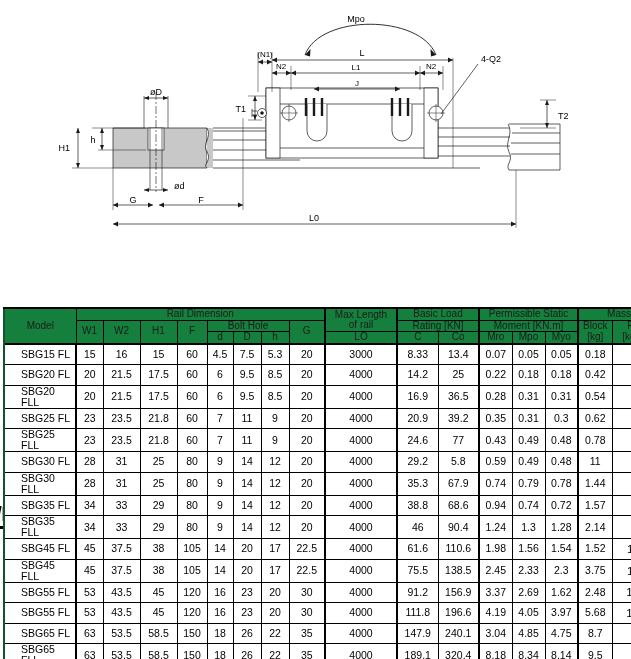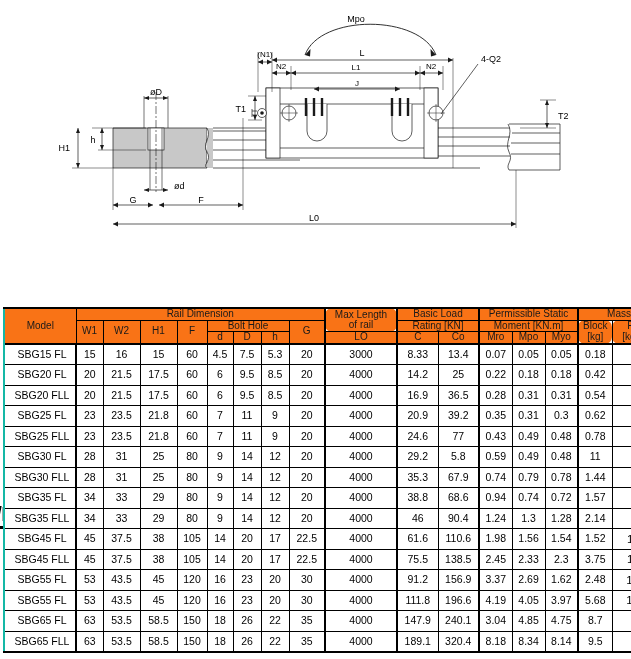--- a/index.html
+++ b/index.html
@@ -52,46 +52,46 @@
   }
   table.spec th, table.spec td{
     border:1px solid #000;
     text-align:center;
     vertical-align:middle;
     padding:0;
     line-height:1.05;
     background:#fff;
   }
   table.spec thead th{
-    background:#f97316;
+    background:#15803d;
     font-weight:normal;
     font-size:10px;
     color:#1a1a1a;
   }
   table.spec thead th.thick-r{border-right:2px solid #000;}
   table.spec tbody td{height:19.5px;font-size:10.5px;}
   table.spec tbody td.model{
-    text-align:center;
-    padding-left:4px;
+    text-align:left;
+    padding-left:16px;
     font-size:10.5px;
     border-right:2px solid #000;
   }
   table.spec tbody td.grp-end{border-right:2px solid #000;}
   table.spec tbody td.rail-mass{
     text-align:right;
     padding-right:4px;
     font-size:11.5px;
   }
   table.spec tbody tr:first-child td{border-top:2px solid #000;}
   table.spec thead tr:first-child th{border-top:2px solid #000;}
   table.spec tbody tr:last-child td{border-bottom:2px solid #000;border-radius:9px;}
-  table.spec th.edge-l, table.spec td.edge-l{border-left:2px solid #14b8a6;}
+  table.spec th.edge-l, table.spec td.edge-l{border-left:2px solid #14532d;}
   table.spec th.edge-r, table.spec td.edge-r{border-right:2px solid #000;}
   .hdr2{font-size:9.5px;}
-  .hdr-ml{font-size:9px;line-height:1.12;border-radius:7px;}
+  .hdr-ml{font-size:9px;line-height:1.12;}
 </style>
 </head>
 <body>
 
 <div id="diagram-panel">
 <svg width="631" height="245" viewBox="0 0 631 245">
   <rect x="0" y="0" width="631" height="245" fill="#ffffff"></rect>
 
   <g stroke="#1a1a1a" fill="none" stroke-width="0.7">
 

